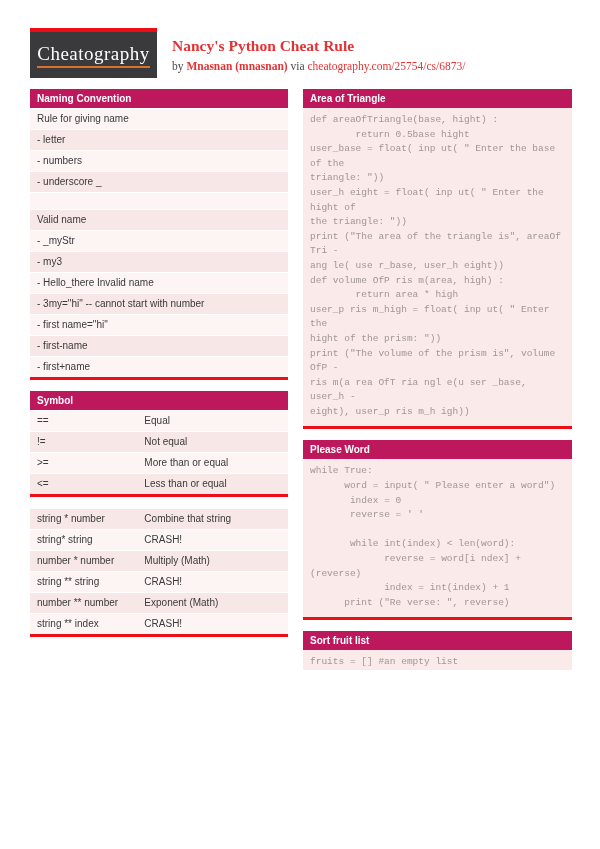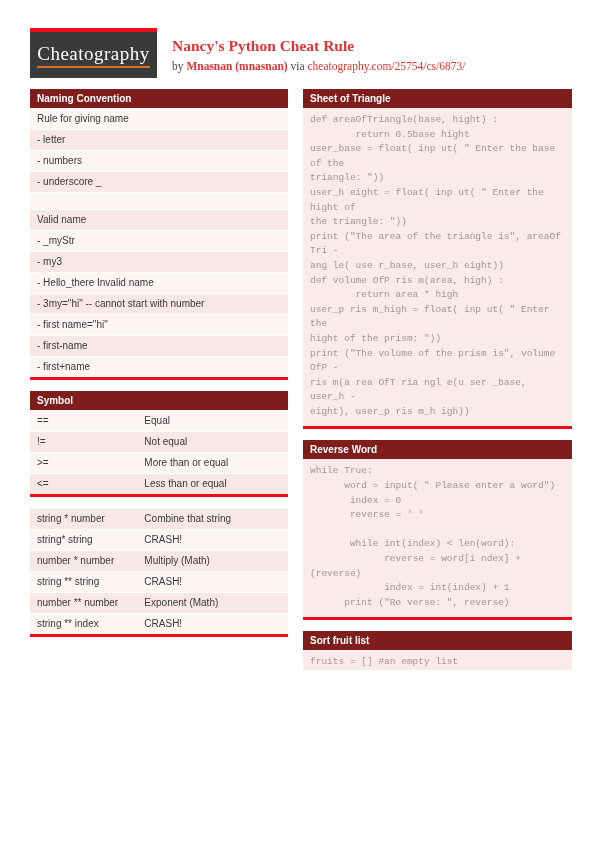--- a/index.html
+++ b/index.html
@@ -21,21 +21,21 @@
   .byline a { text-decoration:none; }
   .byline .author { color:#e23434; font-weight:bold; }
   .byline .sheet-link { color:#e23434; }
 
   
   .columns { display:flex; gap:15px; margin-top:11px; align-items:flex-start; }
   .col-left  { width:258px; flex:0 0 258px; }
   .col-right { width:269px; flex:0 0 269px; }
 
   .panel { margin-bottom:11px; border-bottom:3px solid #ee0c16; }
-  .panel-header { background:#7f1d1d; color:#fff; font-size:10px; font-weight:bold;
+  .panel-header { background:#be185d; color:#fff; font-size:10px; font-weight:bold;
                   padding:4px 7px 4px 7px; line-height:11px; }
 
   .row { display:flex; font-size:10px; line-height:12px; padding:4px 7px; min-height:17px;
          border-top:1px solid #fff; }
   .row:nth-child(odd)  { background:#f8e7e7; }
   .row:nth-child(even) { background:#fdf4f4; }
   .row .c1 { flex:0 0 44%; padding-right:6px; }
   .row .c2 { flex:1; }
 
   .code { background:#faeaea; padding:5px 7px 7px 7px; }
@@ -151,41 +151,41 @@
               <span class="c2">Exponent (Math)</span>
             </div>
             <div class="row">
               <span class="c1">string ** index</span>
               <span class="c2">CRASH!</span>
             </div>
           </div>
         </div>
       <div class="col-right" id="col-right">
           <div class="panel">
-            <div class="panel-header">Sheet of Triangle</div>
+            <div class="panel-header">Area of Triangle</div>
             <div class="code">
               <pre>def areaOfTriangle(base, hight) :
         return 0.5base hight
 user_base = float( inp ut( " Enter the base of the
 triangle: "))
 user_h eight = float( inp ut( " Enter the hight of
 the triangle: "))
 print ("The area of the triangle is", areaOf Tri -
 ang le( use r_base, user_h eight))
 def volume OfP ris m(area, high) :
         return area * high
 user_p ris m_high = float( inp ut( " Enter the
 hight of the prism: "))
 print ("The volume of the prism is", volume OfP -
 ris m(a rea OfT ria ngl e(u ser _base, user_h -
 eight), user_p ris m_h igh))</pre>
             </div>
           </div>
           <div class="panel">
-            <div class="panel-header">Reverse Word</div>
+            <div class="panel-header">Please Word</div>
             <div class="code">
               <pre>while True:
       word = input( " Please enter a word")
        index = 0
        reverse = ' '
 
        while int(index) &lt; len(word):
              reverse = word[i ndex] + (reverse)
              index = int(index) + 1
       print ("Re verse: ", reverse)</pre>

